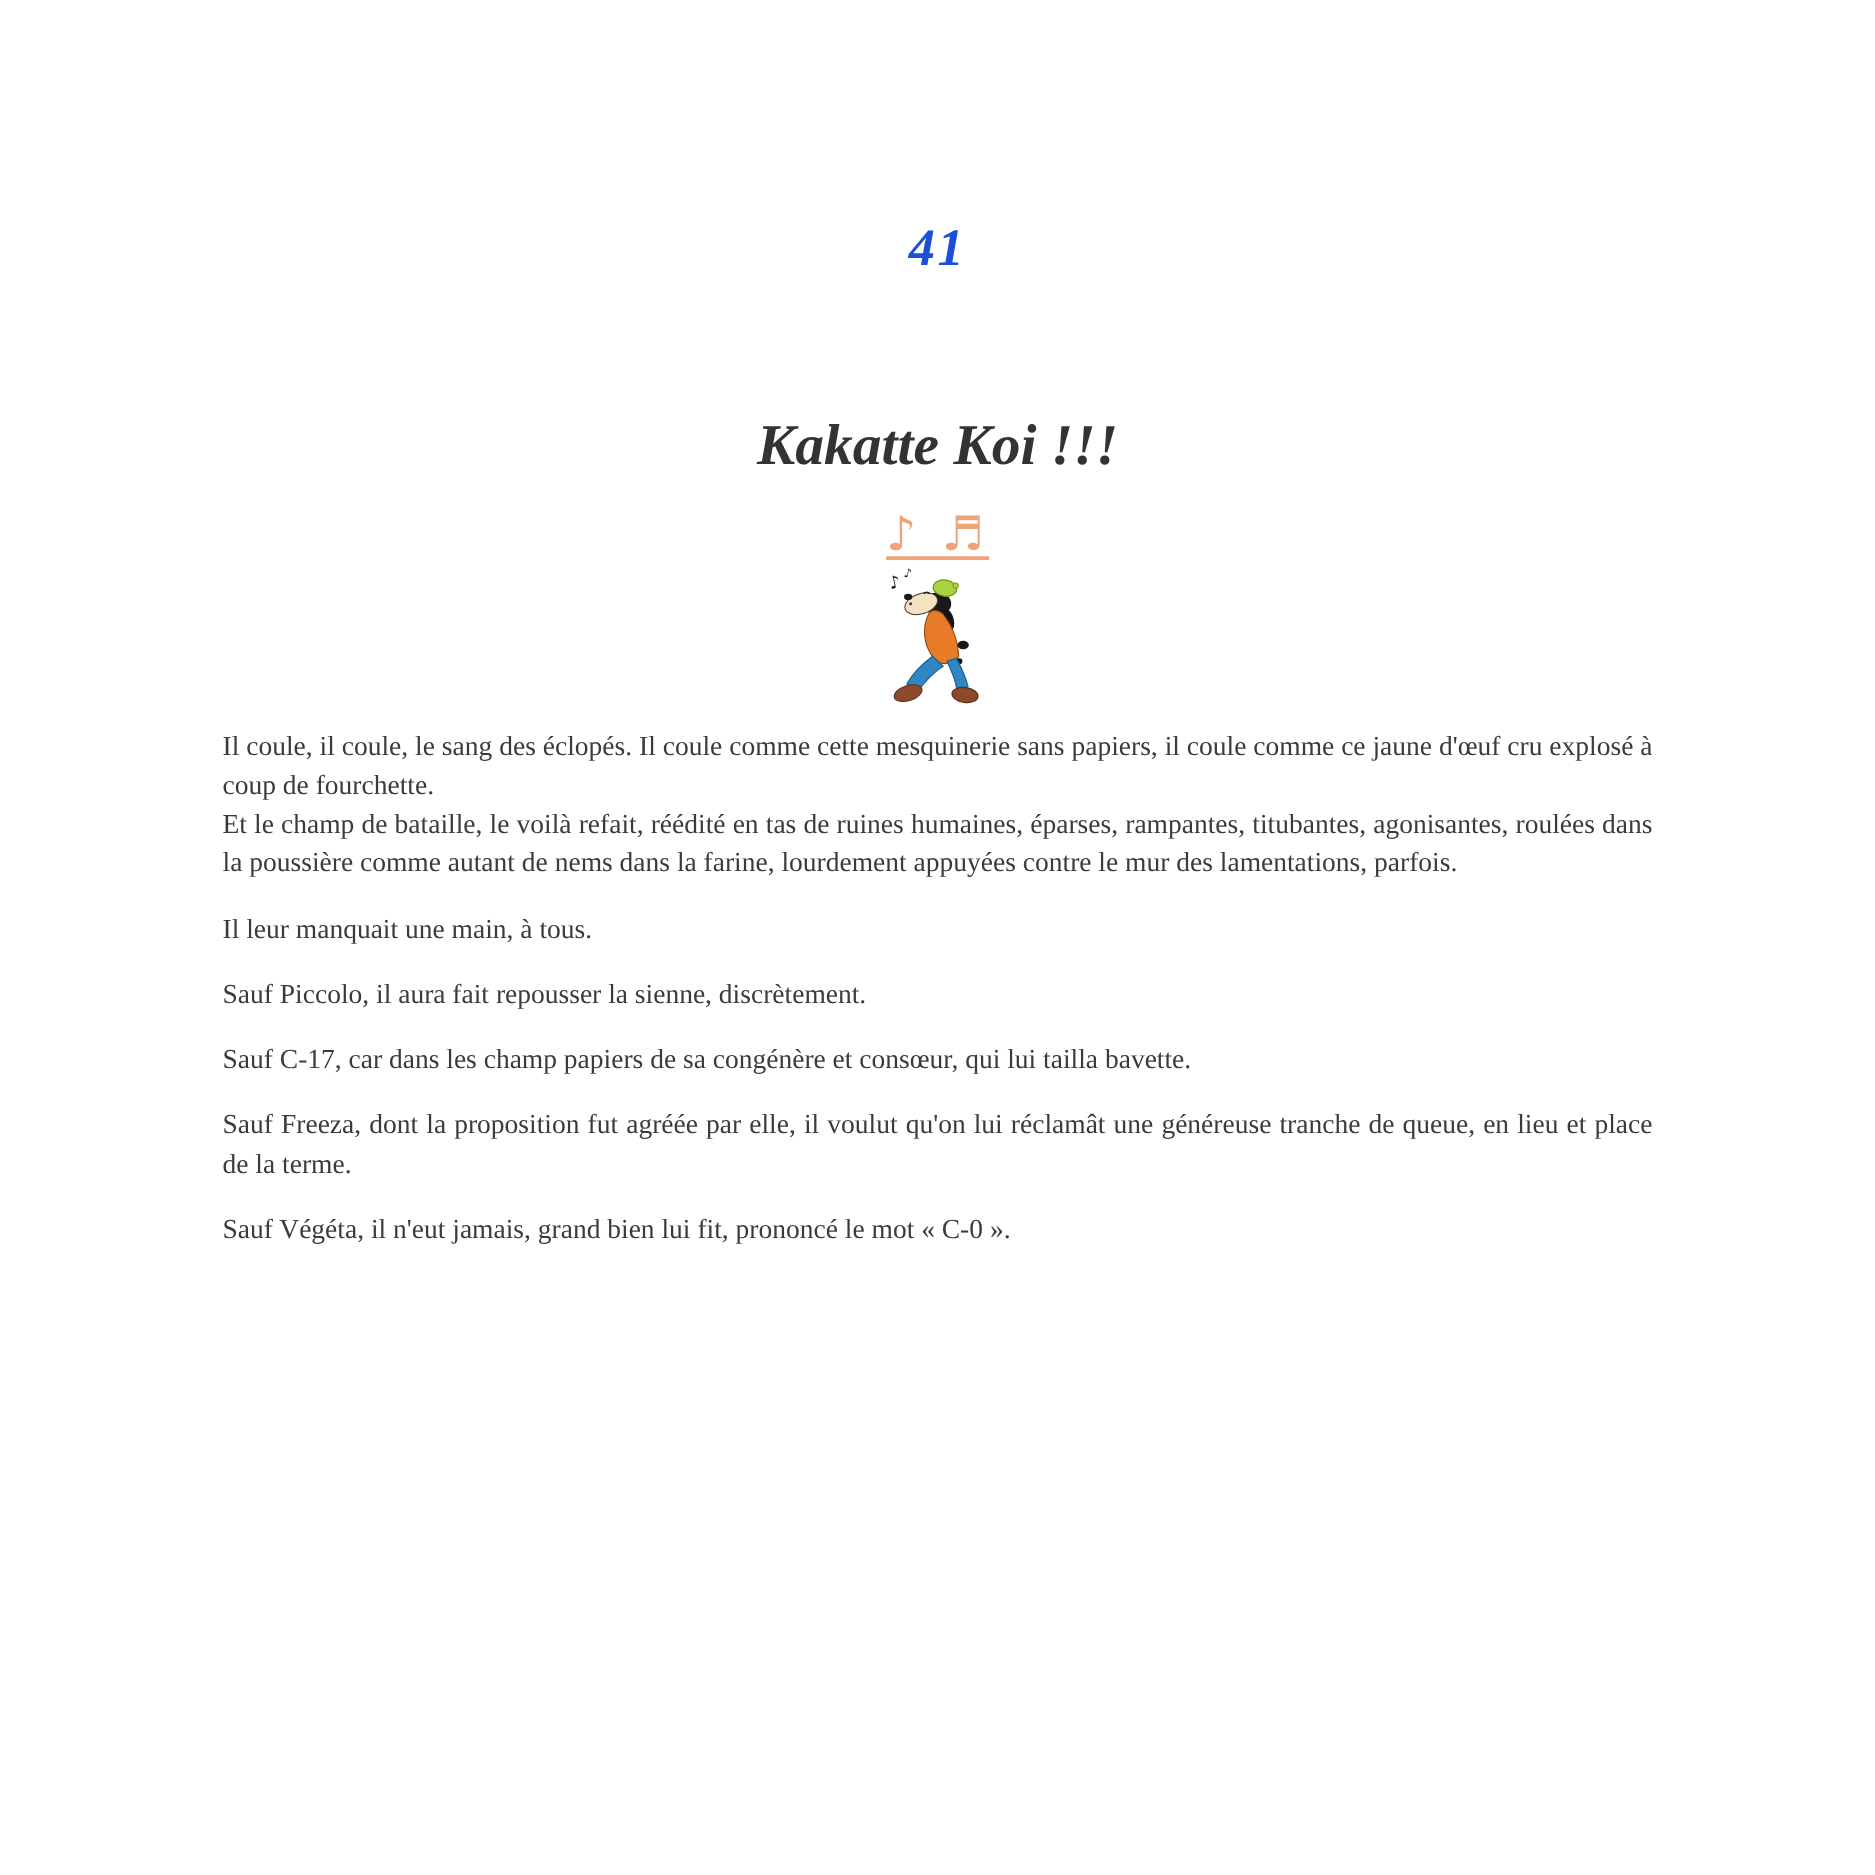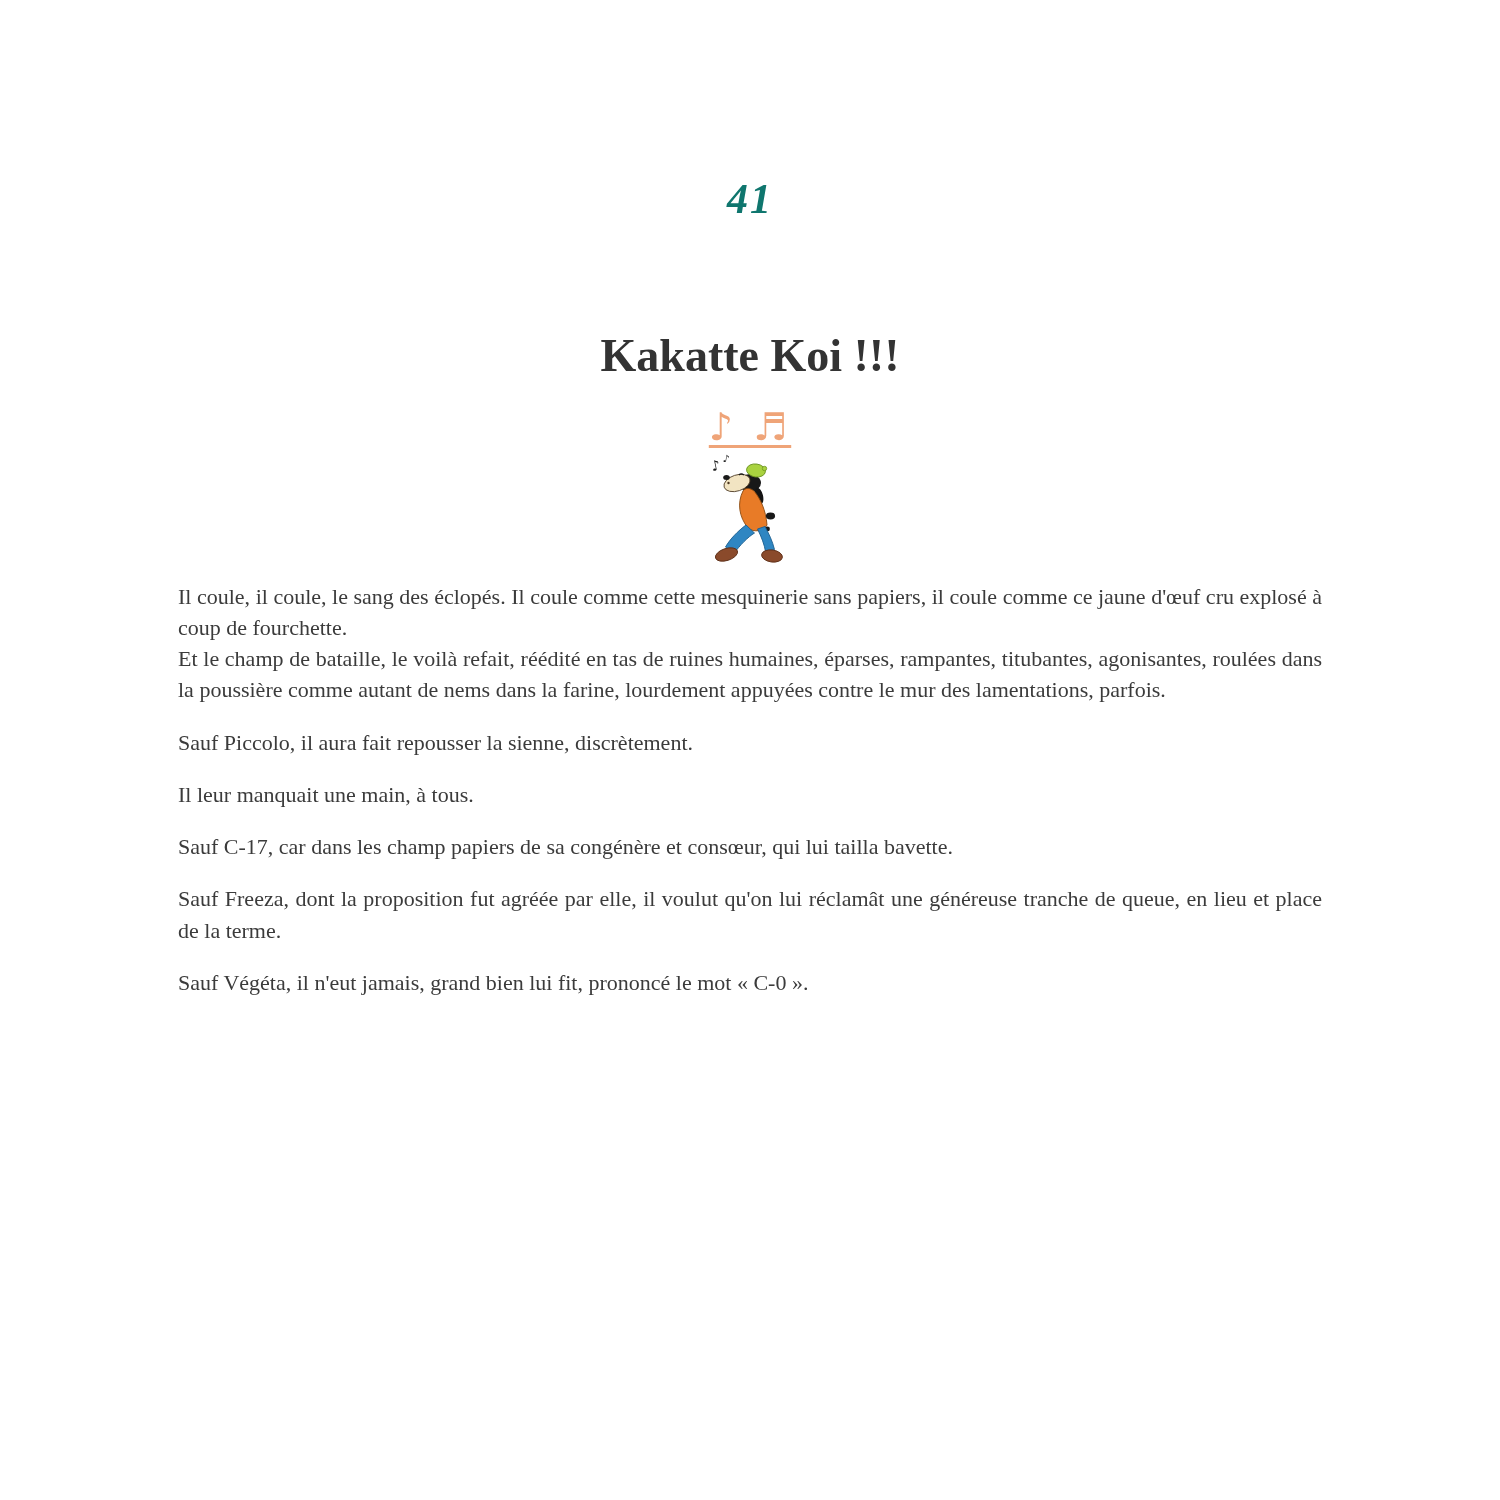--- a/index.html
+++ b/index.html
@@ -15,30 +15,31 @@
     font-family: "Liberation Serif", serif;
   }
   .chapter-number {
     margin: 0;
     text-align: center;
     font-family: "Liberation Serif", serif;
     font-size: 42px;
     line-height: 1;
     font-weight: bold;
     font-style: italic;
-    color: #0f766e;
+    color: #1d4ed8;
     letter-spacing: 2px;
   }
   .chapter-title {
     margin: 110px 0 0 0;
     text-align: center;
     font-family: "Liberation Serif", serif;
     font-size: 46px;
     line-height: 1.15;
     font-weight: bold;
+    font-style: italic;
     color: #333333;
   }
   .music-link-row {
     margin-top: 24px;
     text-align: center;
     line-height: 1.1;
   }
   .music-link {
     font-family: "DejaVu Sans", sans-serif;
     font-size: 38px;
@@ -109,20 +110,20 @@
       <path d="M47.5,76 C51.5,84 54.5,92 55.5,98.5 L64.5,96.5 C62.5,88 58.5,80 55,73.5 Z" fill="#2f86c2" stroke="#1b5e8f" stroke-width="0.9"></path>
 
       <ellipse cx="16.5" cy="101.5" rx="11.5" ry="6" transform="rotate(-18 16.5 101.5)" fill="#8a4a2b" stroke="#5e2f18" stroke-width="0.9"></ellipse>
       <ellipse cx="62" cy="103" rx="10.5" ry="6" transform="rotate(8 62 103)" fill="#8a4a2b" stroke="#5e2f18" stroke-width="0.9"></ellipse>
     </svg>
   </div>
 
   <div class="body-text">
     <p>Il coule, il coule, le sang des éclopés. Il coule comme cette mesquinerie sans papiers, il coule comme ce jaune d'œuf cru explosé à coup de fourchette.
 Et le champ de bataille, le voilà refait, réédité en tas de ruines humaines, éparses, rampantes, titubantes, agonisantes, roulées dans la poussière comme autant de nems dans la farine, lourdement appuyées contre le mur des lamentations, parfois.</p>
+    <p>Il leur manquait une main, à tous.</p>
     <p>Sauf Piccolo, il aura fait repousser la sienne, discrètement.</p>
-    <p>Il leur manquait une main, à tous.</p>
     <p>Sauf C-17, car dans les champ papiers de sa congénère et consœur, qui lui tailla bavette.</p>
     <p>Sauf Freeza, dont la proposition fut agréée par elle, il voulut qu'on lui réclamât une généreuse tranche de queue, en lieu et place de la terme.</p>
     <p>Sauf Végéta, il n'eut jamais, grand bien lui fit, prononcé le mot « C-0 ».</p>
   </div>
 
 </div>
 
 </body></html>

